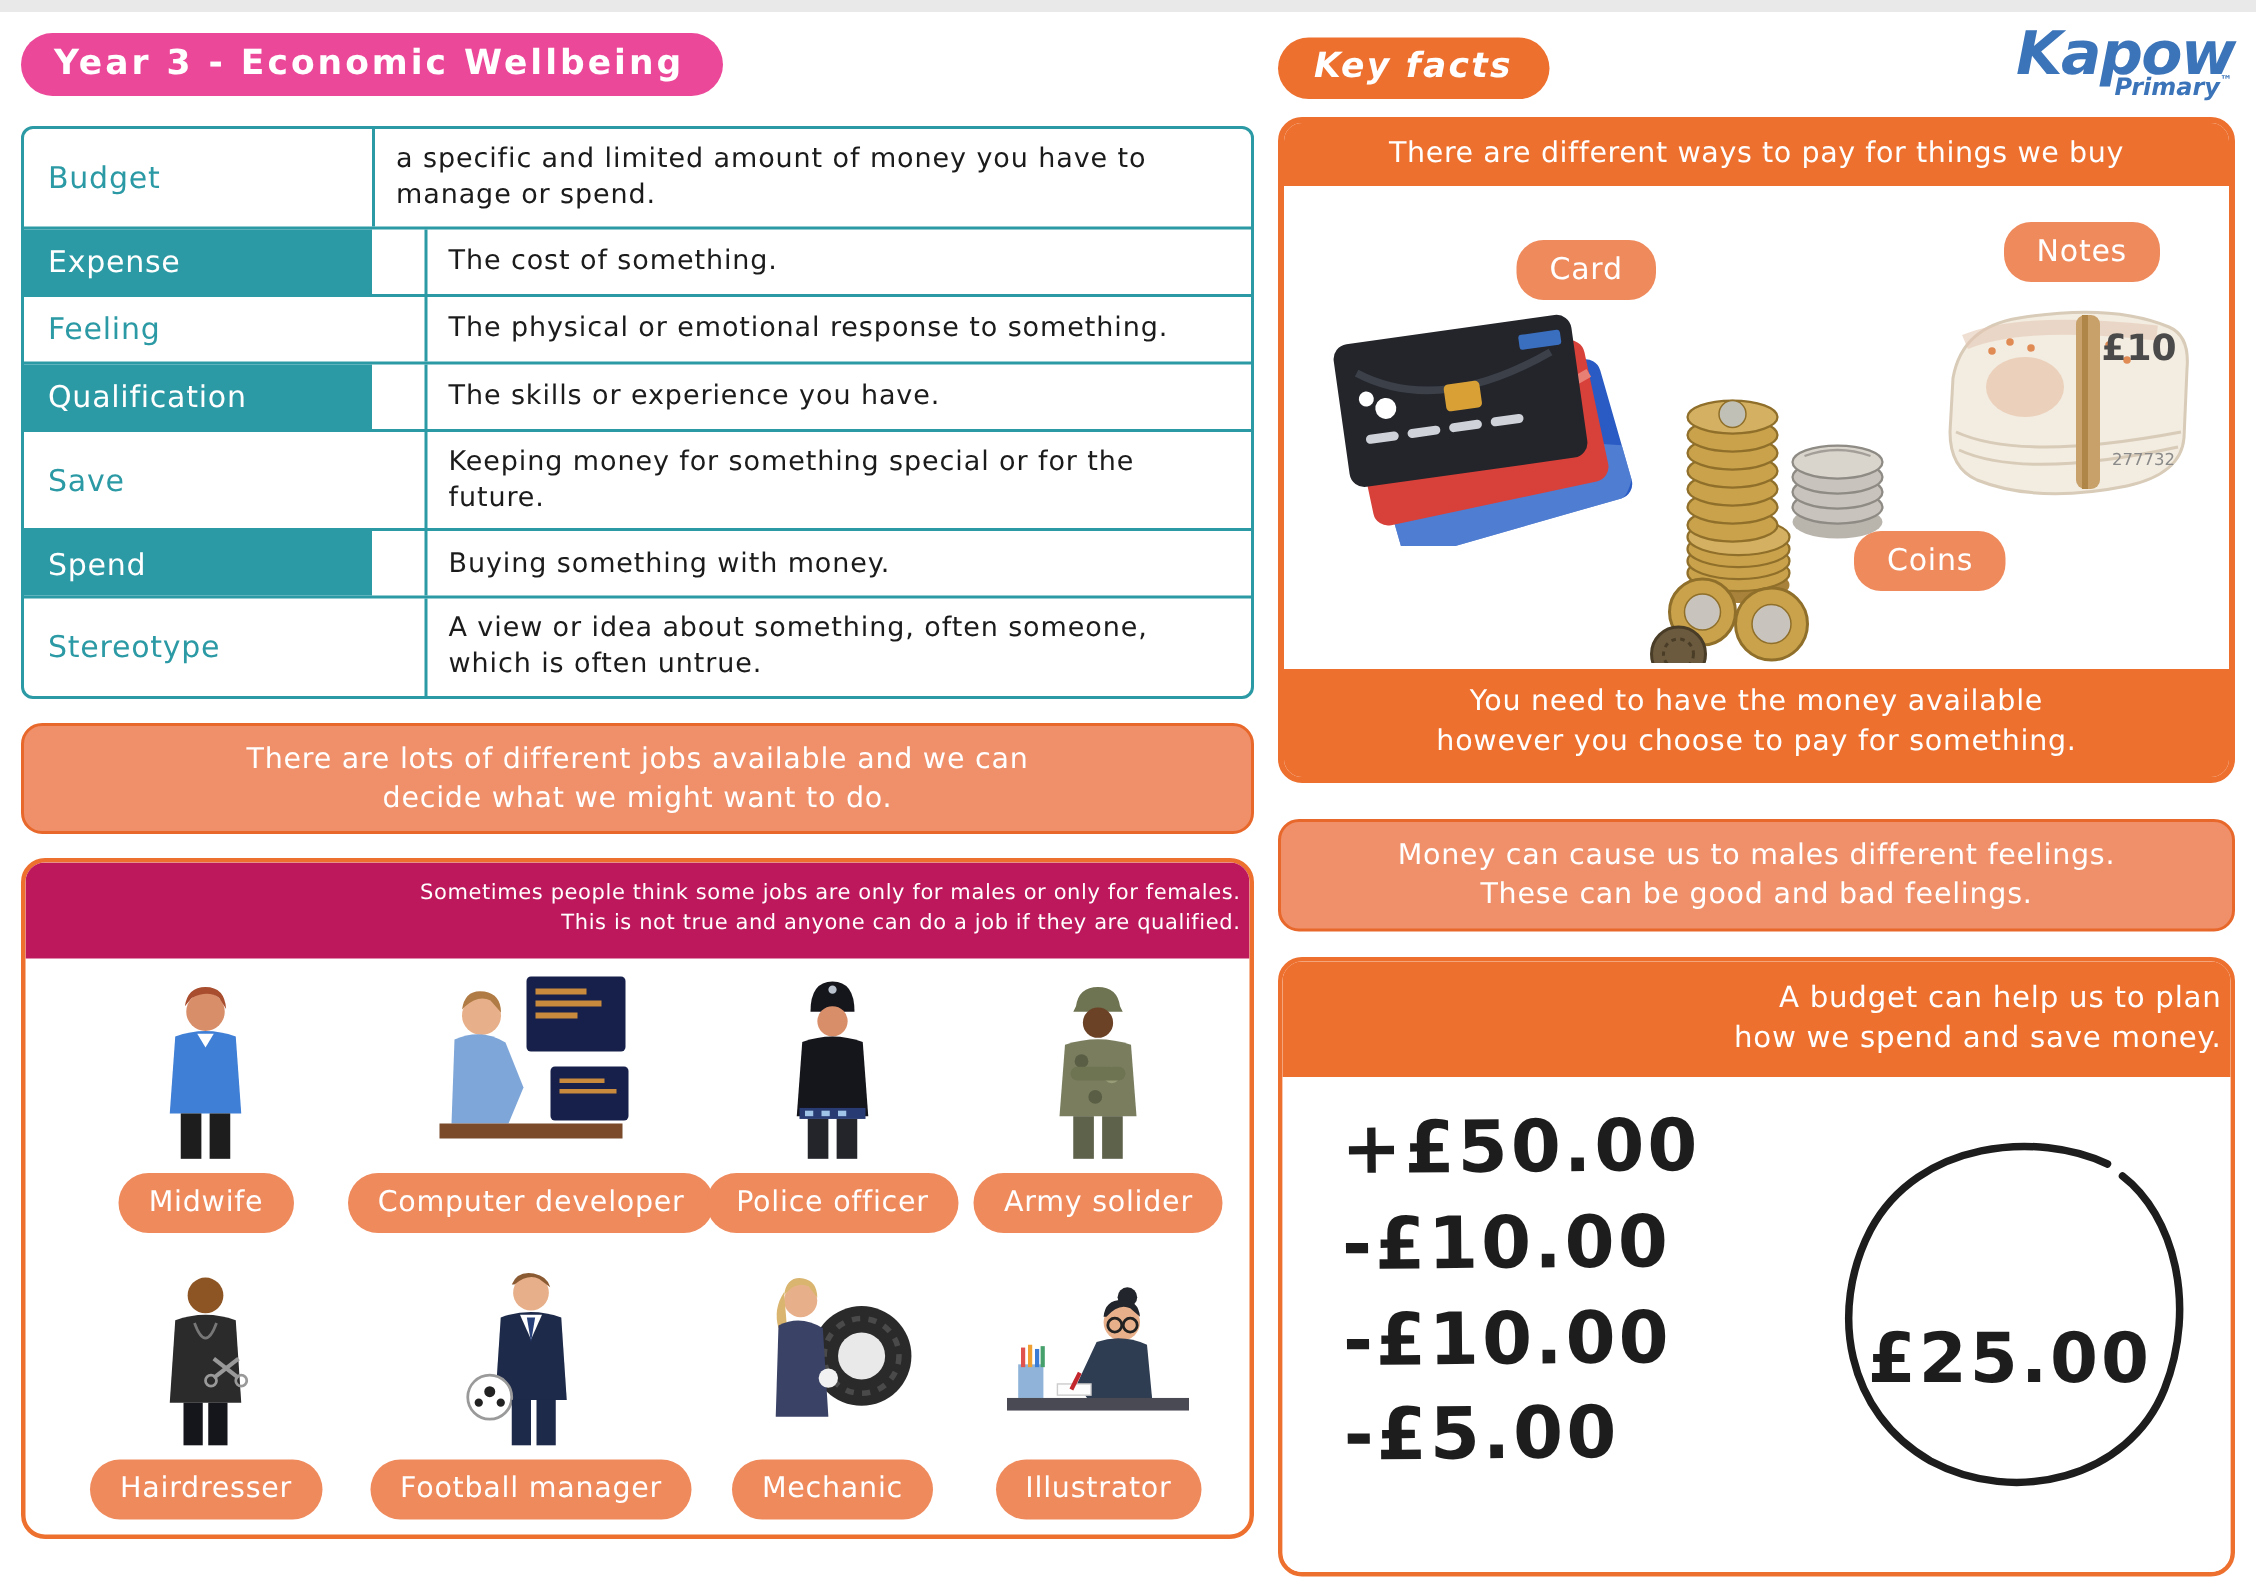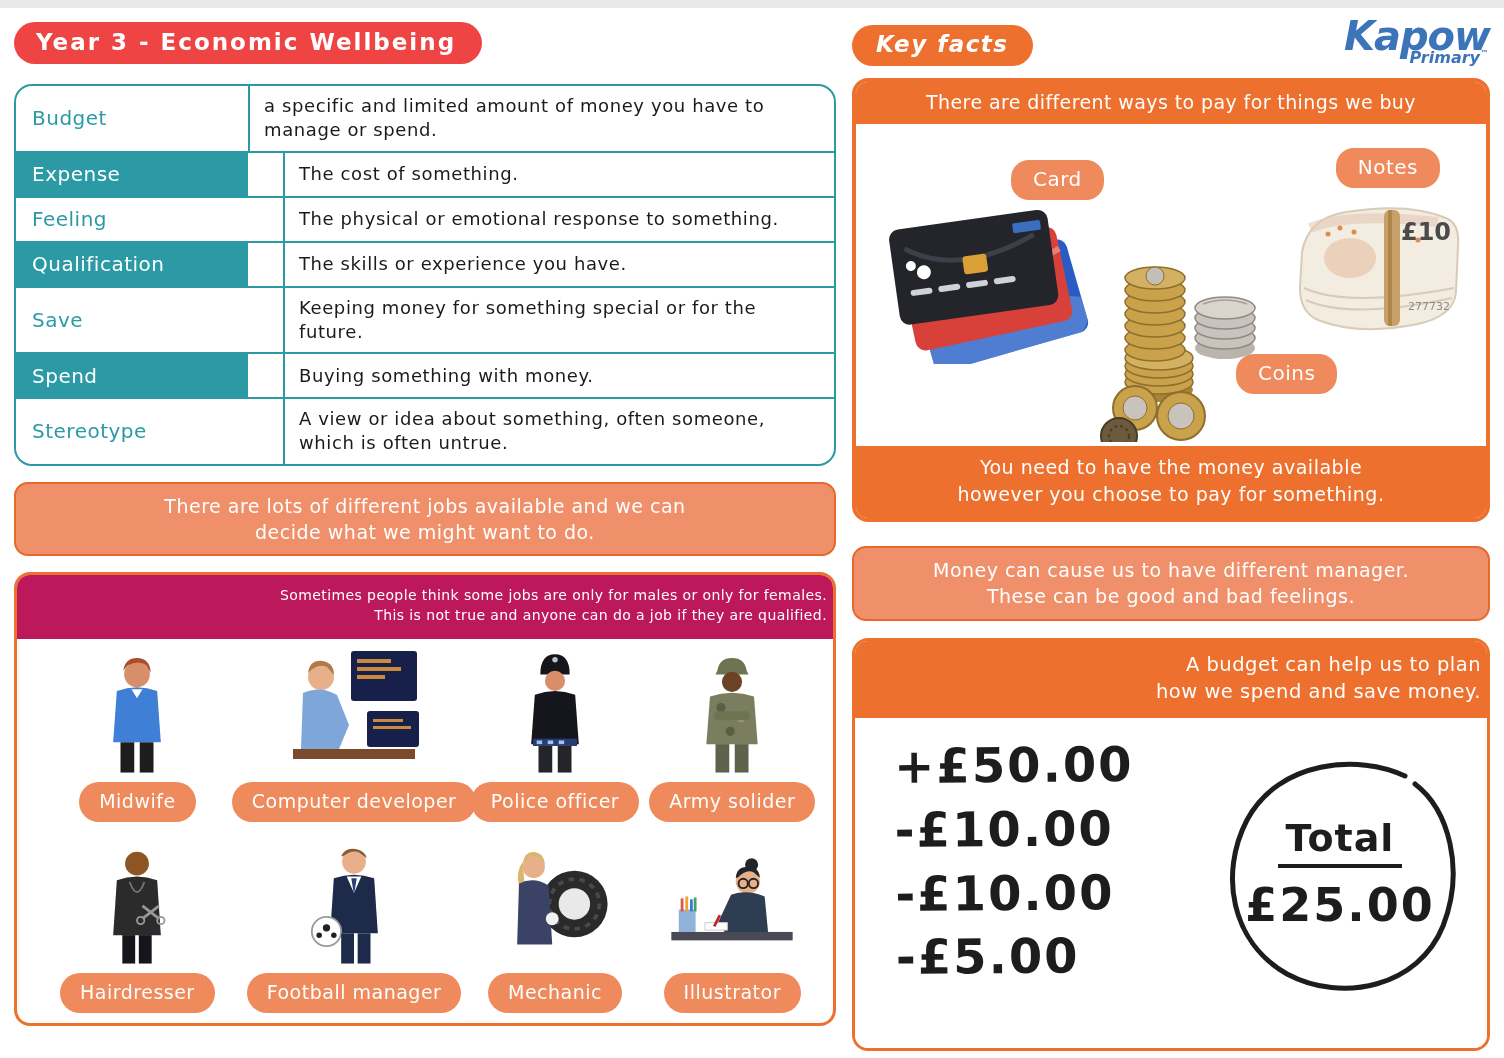--- a/index.html
+++ b/index.html
@@ -4,25 +4,25 @@
 <style>
   * { margin:0; padding:0; box-sizing:border-box; }
   html,body { width:1504px; height:1058px; background:#ffffff;
     font-family:"DejaVu Sans", sans-serif; overflow:hidden; }
   .page { position:relative; width:1504px; height:1058px; background:#fff; }
   .top-strip { position:absolute; left:0; top:0; width:100%; height:8px; background:#e9e9e9; }
 
   
   .left-col { position:absolute; left:14px; top:22px; width:822px; }
 
-  .title-badge { display:inline-block; background:#ef4444; color:#fff;
+  .title-badge { display:inline-block; background:#ec4899; color:#fff;
     font-size:23px; font-weight:bold; letter-spacing:2px;
     padding:7px 26px 9px 22px; border-radius:24px; }
 
-  .vocab-table { margin-top:20px; border:2.5px solid #2B9AA5; border-radius:18px;
+  .vocab-table { margin-top:20px; border:2.5px solid #2B9AA5; border-radius:8px;
     overflow:hidden; background:#fff; }
   .vrow { display:flex; align-items:stretch; }
   .vrow + .vrow { border-top:2.5px solid #2B9AA5;gap:35px; }
   .vterm { width:232px; flex:0 0 232px; display:flex; align-items:center;
     padding:8px 10px 8px 16px; color:#2B9AA5; font-size:20px; letter-spacing:0.5px; }
   .vrow.teal .vterm { background:#2B9AA5; color:#fff; }
   .vdef { flex:1; border-left:2.5px solid #2B9AA5; display:flex; align-items:center;
     padding:8px 14px; color:#1b1b1b; font-size:18px; letter-spacing:0.6px; line-height:1.35; }
   .row-tall { min-height:62px; }
   .row-std  { min-height:45px; }
@@ -383,40 +383,39 @@
           <text x="120" y="122" font-size="11" fill="#8a8a8a" font-family="DejaVu Sans, sans-serif">277732</text>
         </svg>
       </div>
       <div class="pay-footer">
         <div>You need to have the money available</div>
         <div>however you choose to pay for something.</div>
       </div>
     </div>
 
     <div class="feelings-box">
-      <div>Money can cause us to have different manager.</div>
+      <div>Money can cause us to males different feelings.</div>
       <div>These can be good and bad feelings.</div>
     </div>
 
     <div class="budget-panel">
       <div class="budget-header">
         <div>A budget can help us to plan</div>
         <div>how we spend and save money.</div>
       </div>
       <div class="budget-body">
         <div class="sums">
           <div>+£50.00</div>
           <div>-£10.00</div>
           <div>-£10.00</div>
           <div>-£5.00</div>
         </div>
         <div class="total-wrap">
           <svg width="262" height="262" viewBox="0 0 262 262">
             <path d="M196 30 C 150 8, 70 14, 38 74 C 10 128, 22 196, 78 228 C 134 258, 210 240, 234 180 C 256 124, 240 64, 206 38" fill="none" stroke="#1d1d1d" stroke-width="5" stroke-linecap="round"></path>
           </svg>
-          <div class="total-label"><span>Total</span></div>
           <div class="total-value">£25.00</div>
         </div>
       </div>
     </div>
 
   </div>
 </div>
 
 </body></html>

